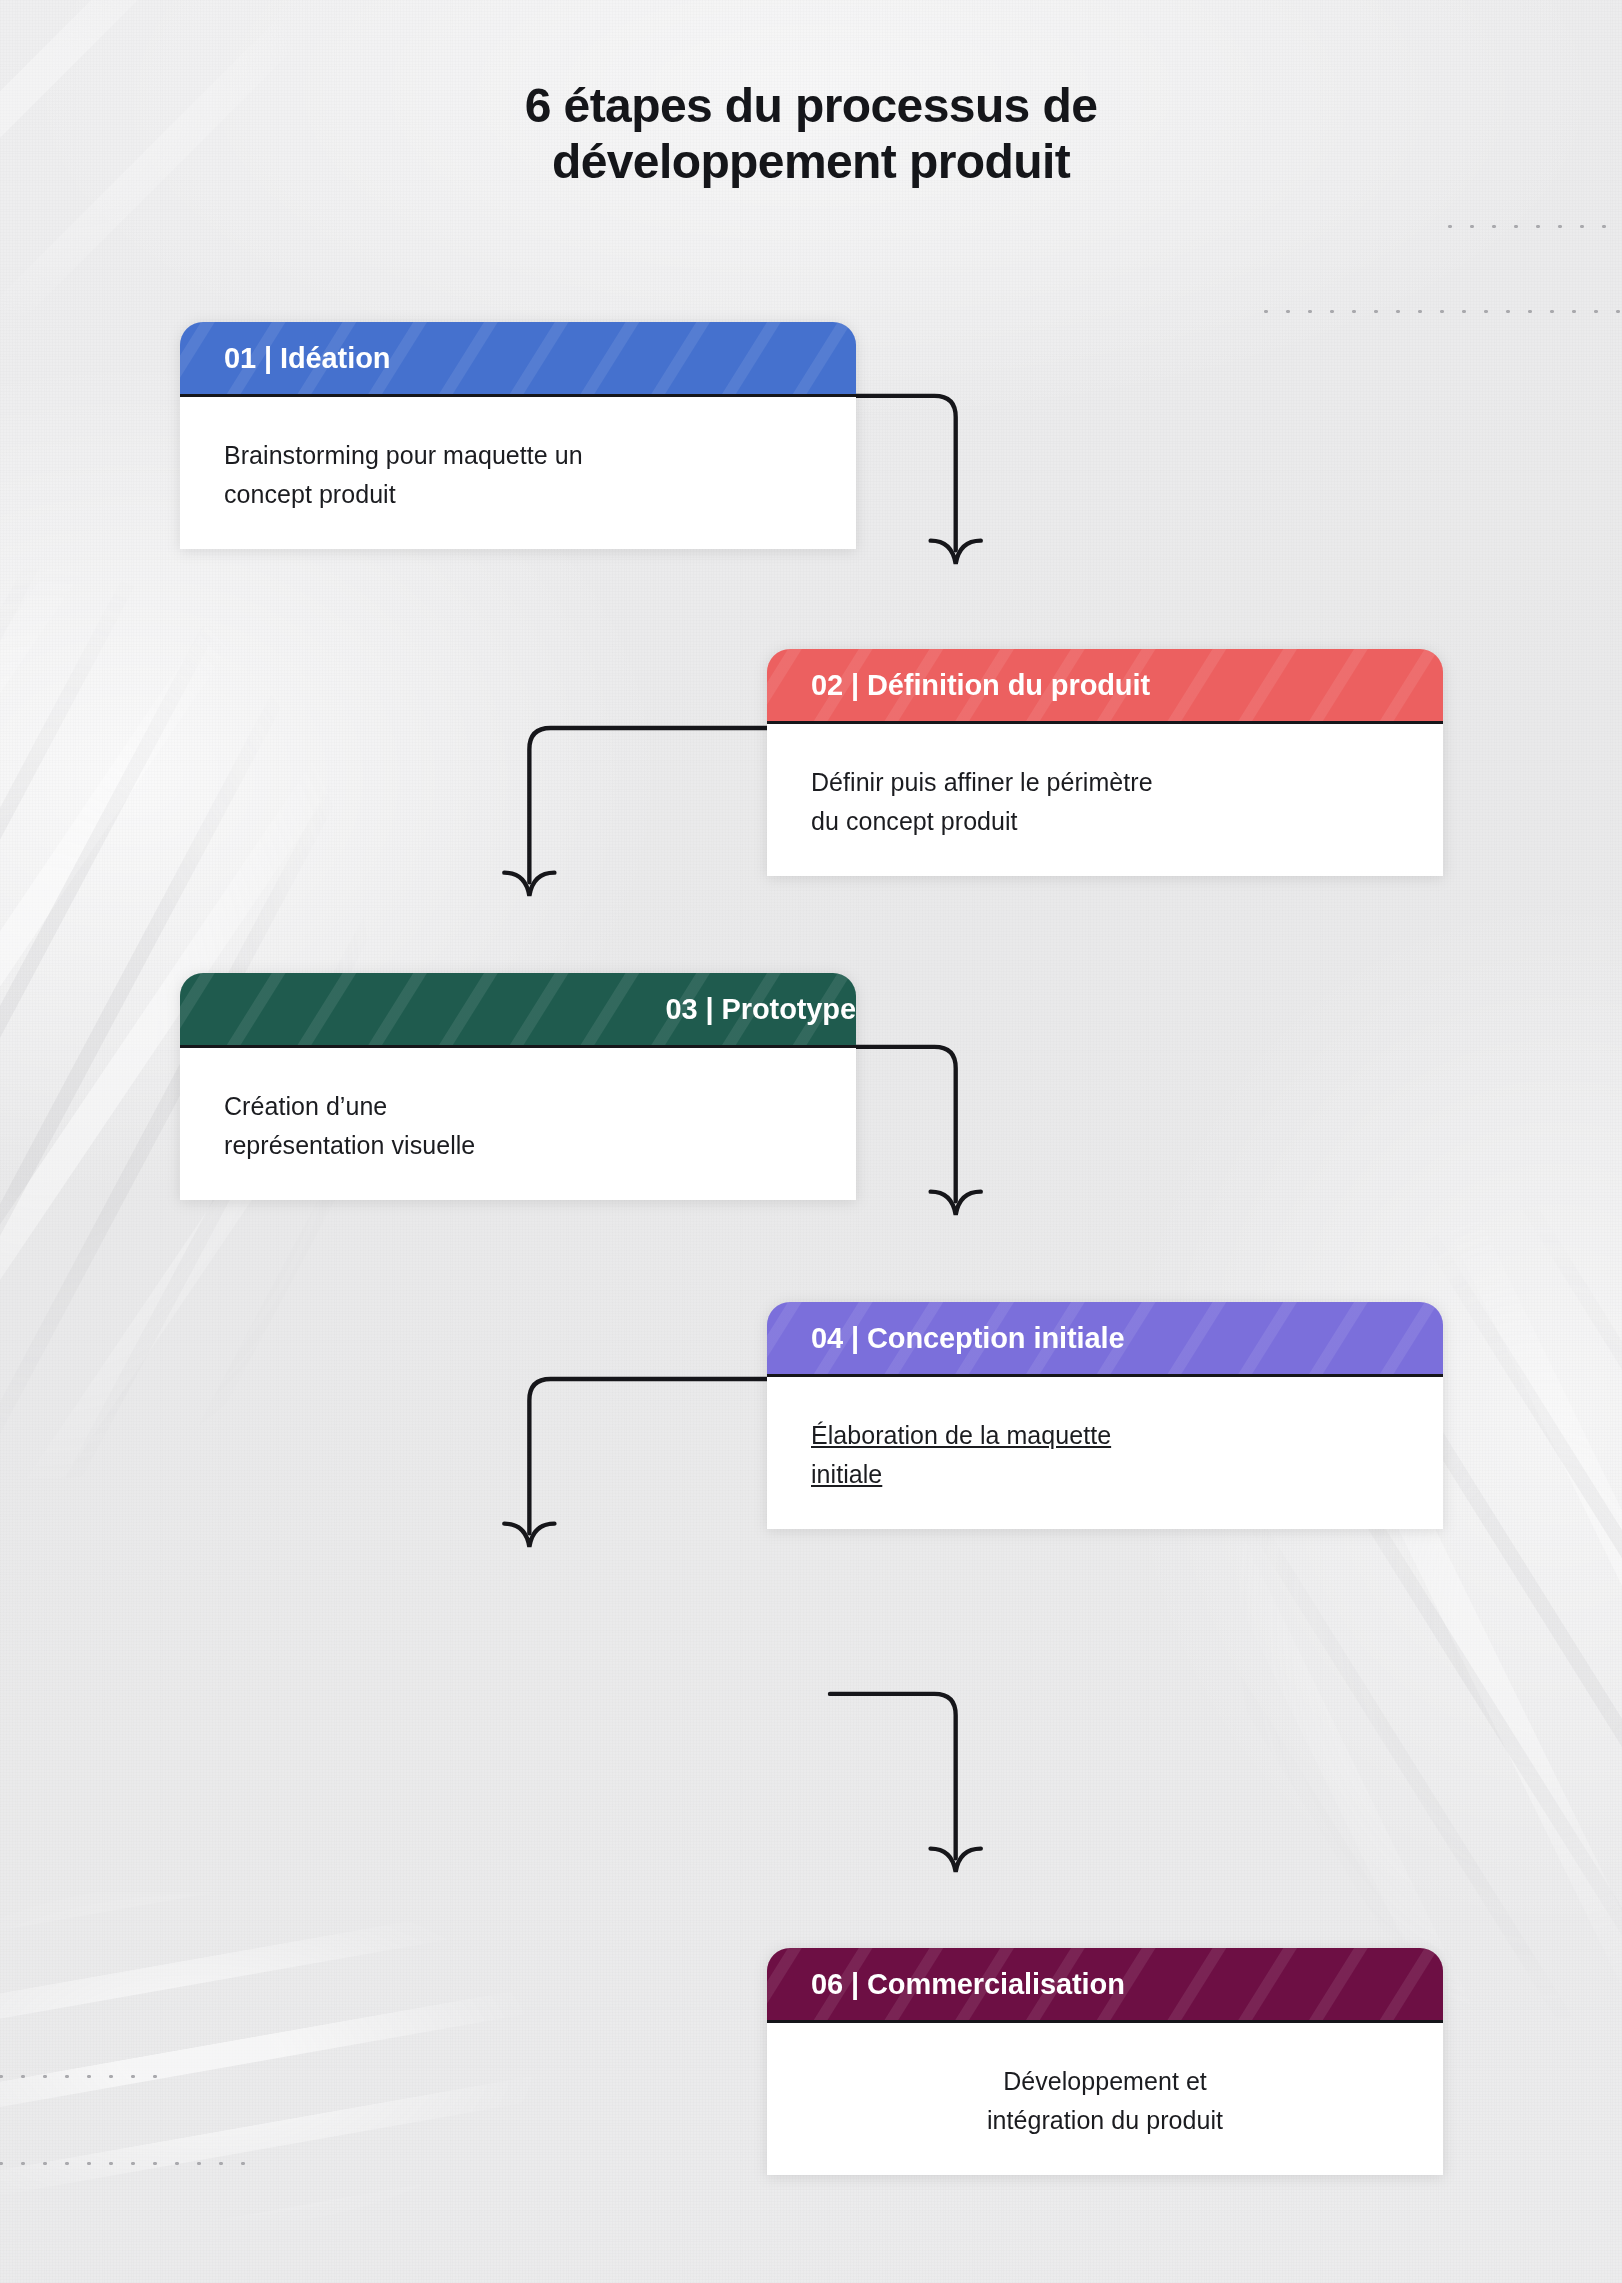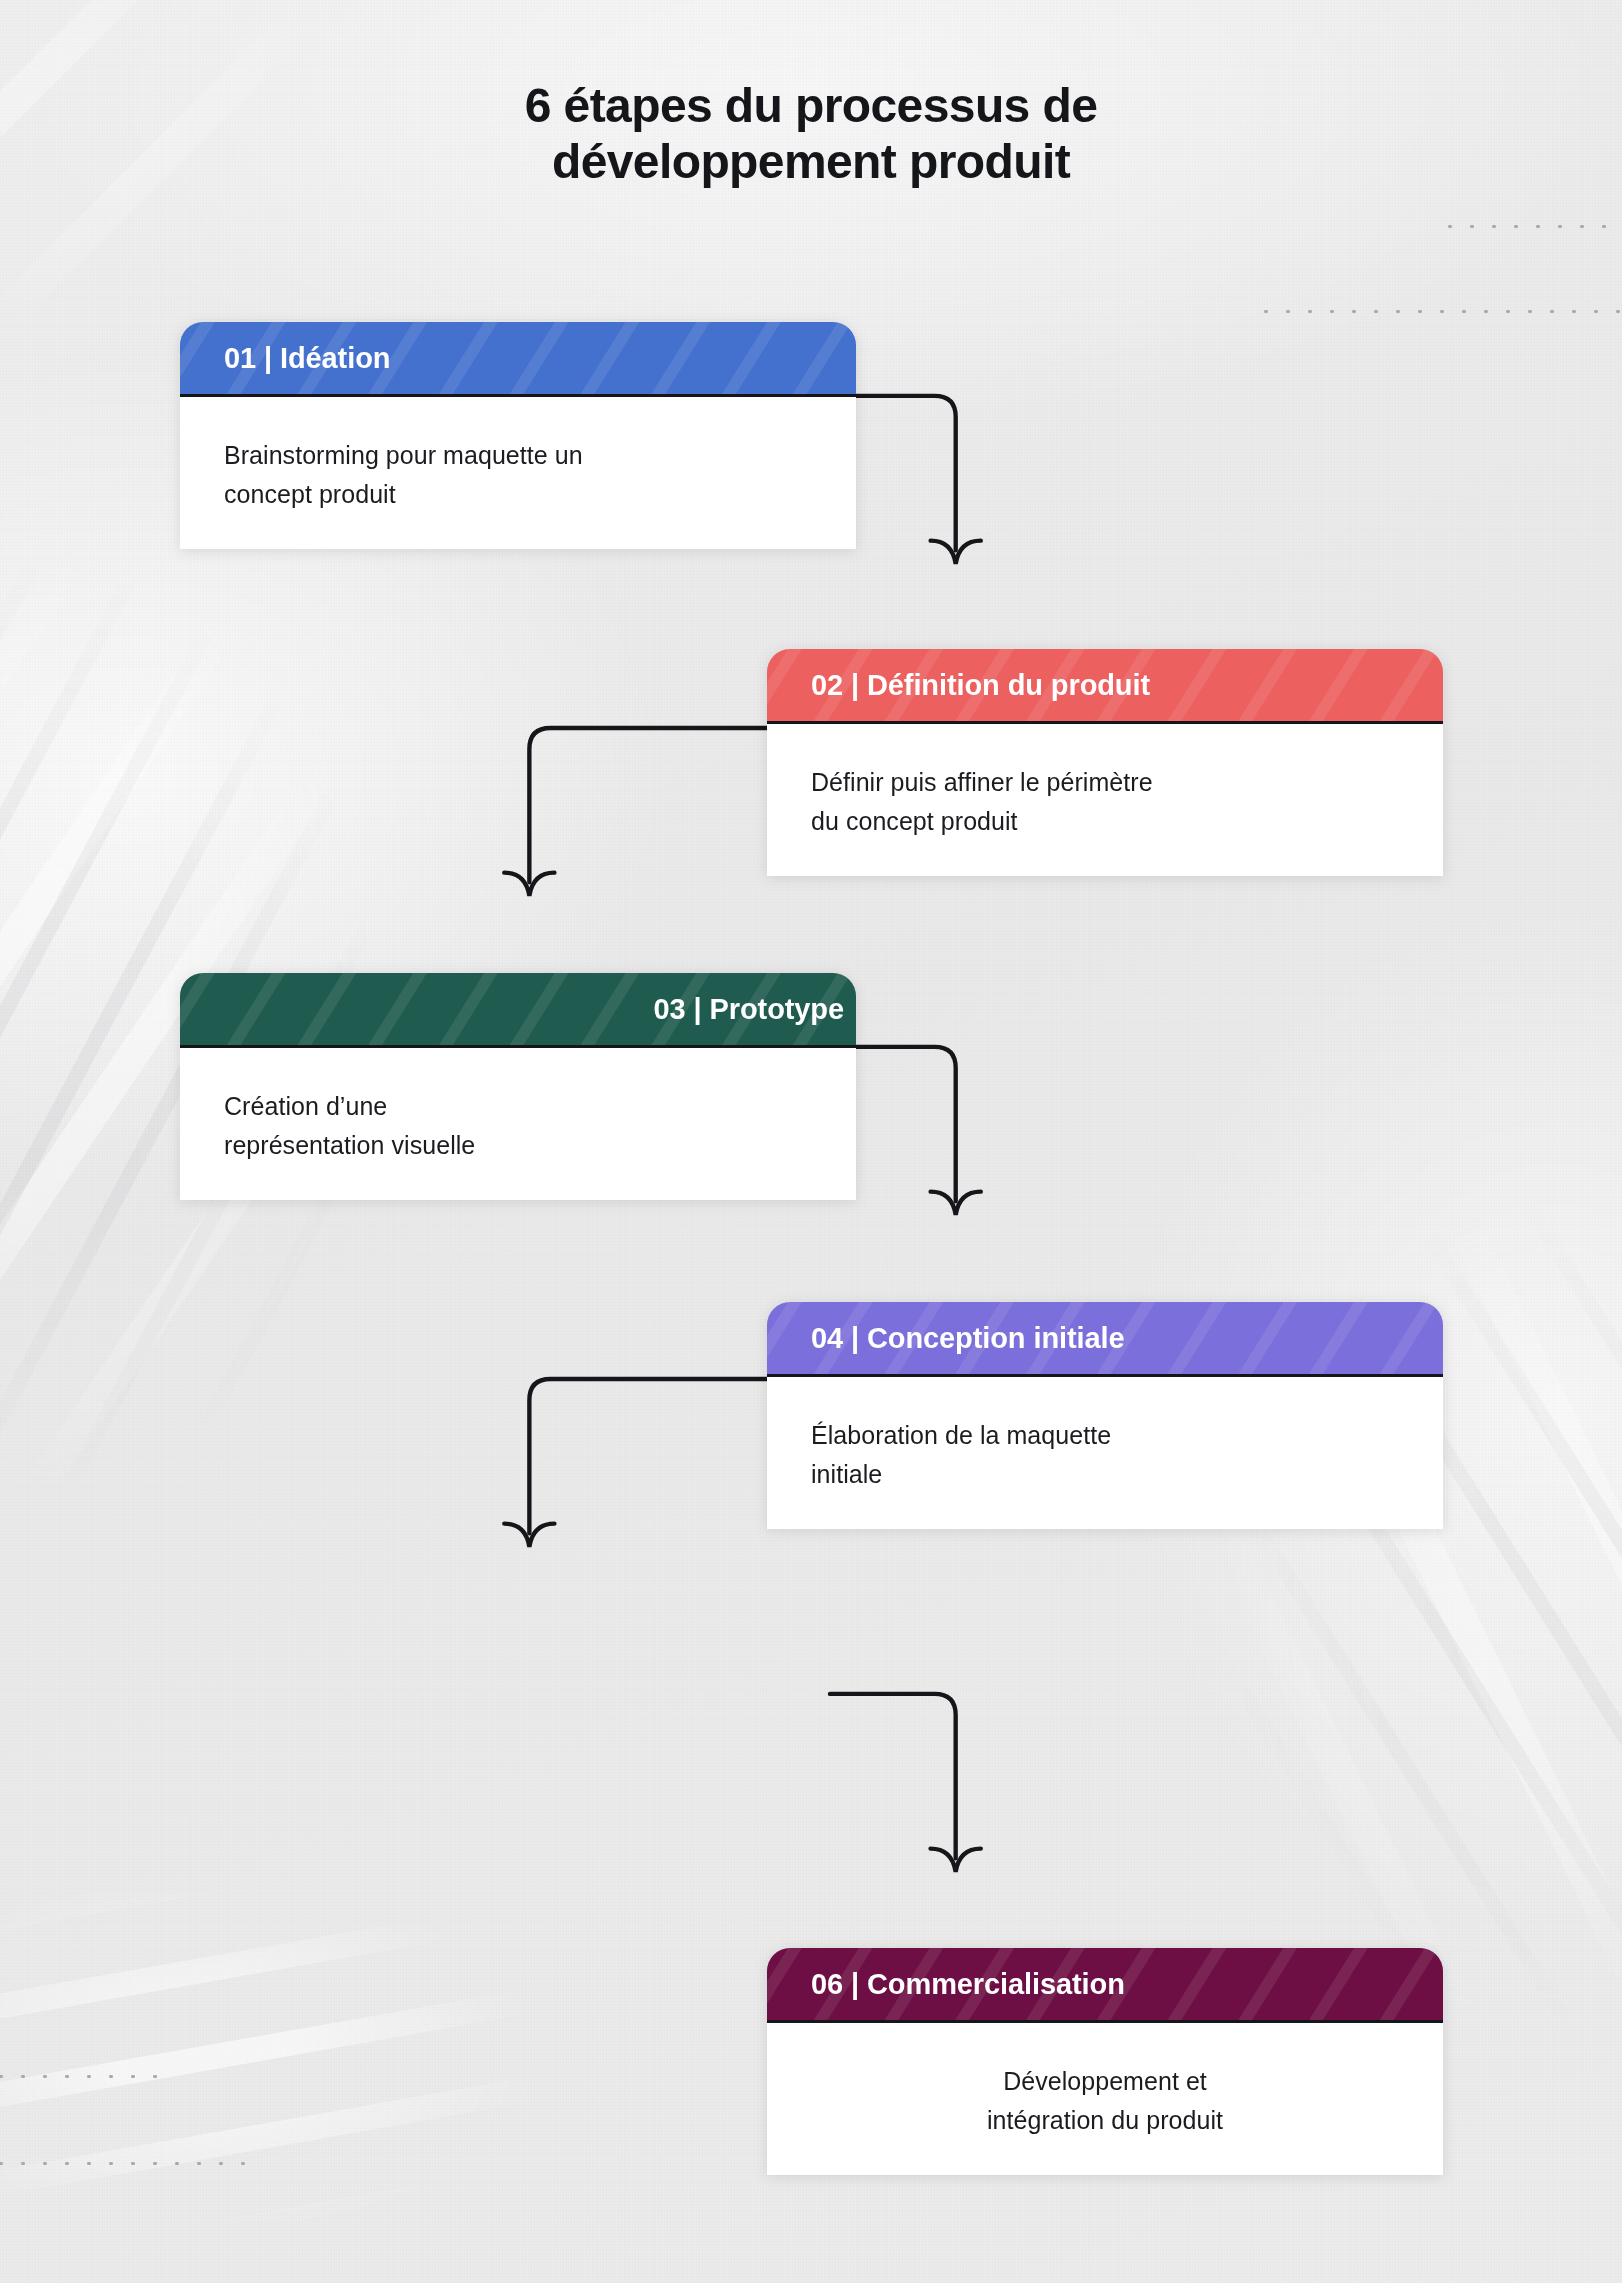--- a/index.html
+++ b/index.html
@@ -158,21 +158,21 @@
   }
   .card-head {
     position: relative;
     height: 75px;
     border-top-left-radius: 23px;
     border-top-right-radius: 23px;
     border-bottom: 3.9px solid #16161a;
     display: flex;
     align-items: center;
     box-sizing: border-box;
-    padding: 0 12px 0 44px;
+    padding: 0 0 0 44px;
   }
   .card-head-text {
     color: #ffffff;
     font-size: 29px;
     font-weight: 700;
     letter-spacing: -0.1px;
     line-height: 1;
     white-space: nowrap;
   }
   .card-head-tex {
@@ -298,21 +298,21 @@
       </p>
     </div>
   </div>
 
   <div class="card" style="left:767px; top:1302px;">
     <div class="card-head" style="background:#7b6fdb;">
       <div class="card-head-tex"></div>
       <span class="card-head-text">04 | Conception initiale</span>
     </div>
     <div class="card-body">
-      <p class="card-body-text" style="margin:0;">
+      <p class="card-body-text" style="margin:0;text-decoration:underline;">
         <span class="ln">Élaboration de la maquette</span>
         <span class="ln">initiale</span>
       </p>
     </div>
   </div>
 
 
   <div class="card" style="left:767px; top:1948px;text-align:center;">
     <div class="card-head" style="background:#6d0f44;">
       <div class="card-head-tex"></div>

